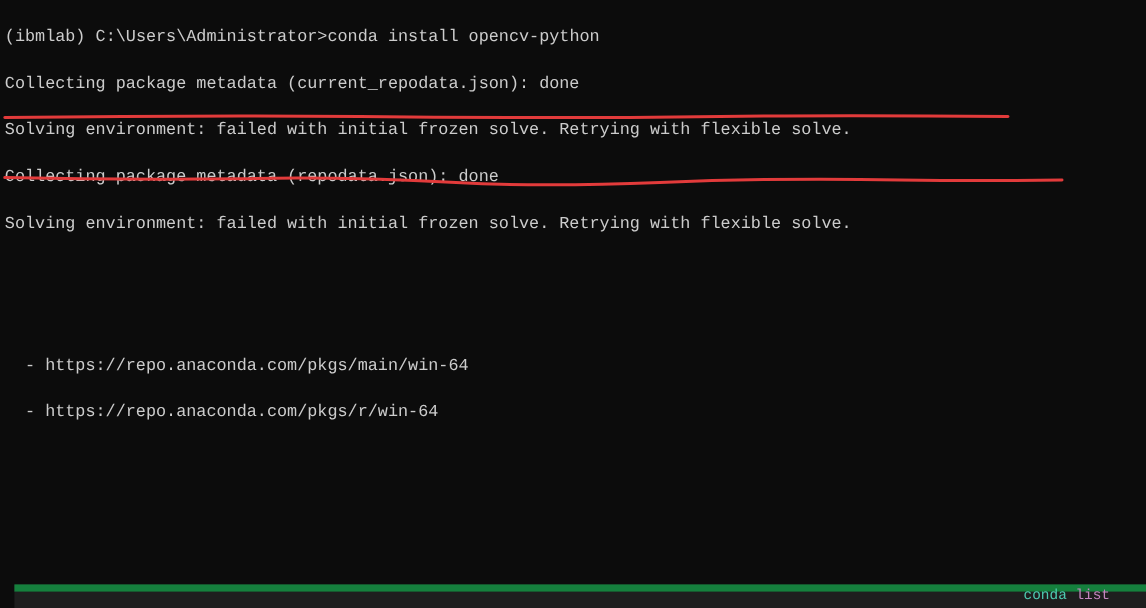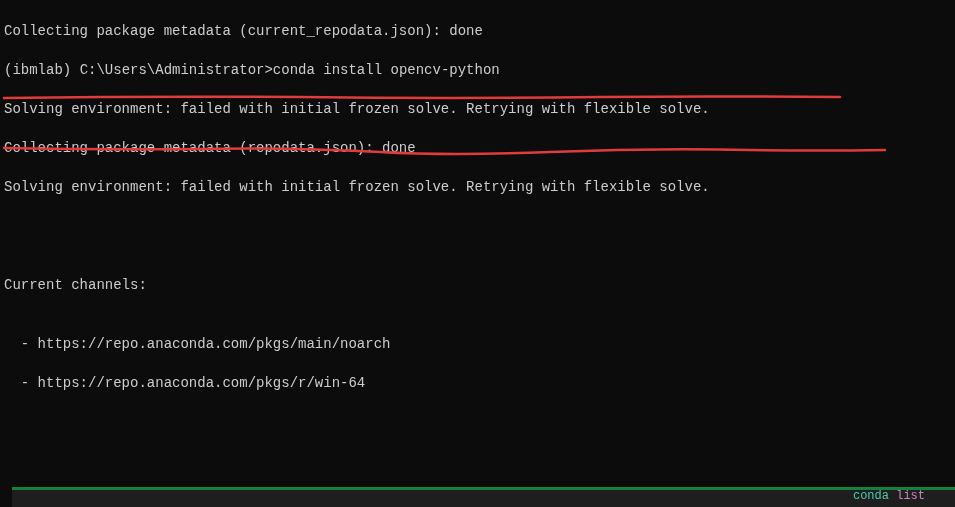--- a/index.html
+++ b/index.html
@@ -41,51 +41,50 @@
       left: 0;
       pointer-events: none;
     }
     .bottom-bar {
       position: absolute;
       bottom: 0;
       left: 12px;
       right: 0;
       height: 20px;
       background: #1e1e1e;
-      border-top: 3px solid #15803d;
+      border-top: 6px solid #15803d;
     }
     .bottom-bar-right {
       position: absolute;
       right: 30px;
       bottom: 2px;
       color: #888;
       font-size: 12px;
     }
     .bottom-cmd {
       color: #4ec9b0;
     }
     .bottom-cmd2 {
       color: #c586c0;
     }
   </style>
 </head>
 <body>
 
 <div class="terminal">
+<span class="line"><span class="prompt-env">(ibmlab)</span> <span class="prompt-path">C:\Users\Administrator&gt;</span><span class="cmd">conda install opencv-python</span></span>
 <span class="line">Collecting package metadata (current_repodata.json): done</span>
-<span class="line"><span class="prompt-env">(ibmlab)</span> <span class="prompt-path">C:\Users\Administrator&gt;</span><span class="cmd">conda install opencv-python</span></span>
 <span class="line">Solving environment: failed with initial frozen solve. Retrying with flexible solve.</span>
 <span class="line">Collecting package metadata (repodata.json): done</span>
 <span class="line">Solving environment: failed with initial frozen solve. Retrying with flexible solve.</span>
 <span class="line"></span>
 <span class="line"></span>
 <span class="line"></span>
-<span class="line">Current channels:</span>
 <span class="line"></span>
-<span class="line">  - https://repo.anaconda.com/pkgs/main/noarch</span>
+<span class="line">  - https://repo.anaconda.com/pkgs/main/win-64</span>
 <span class="line">  - https://repo.anaconda.com/pkgs/r/win-64</span>
 
 
 
 <span class="line"></span>
 
 
 <span class="line"></span>
 
 <span class="line"></span>

